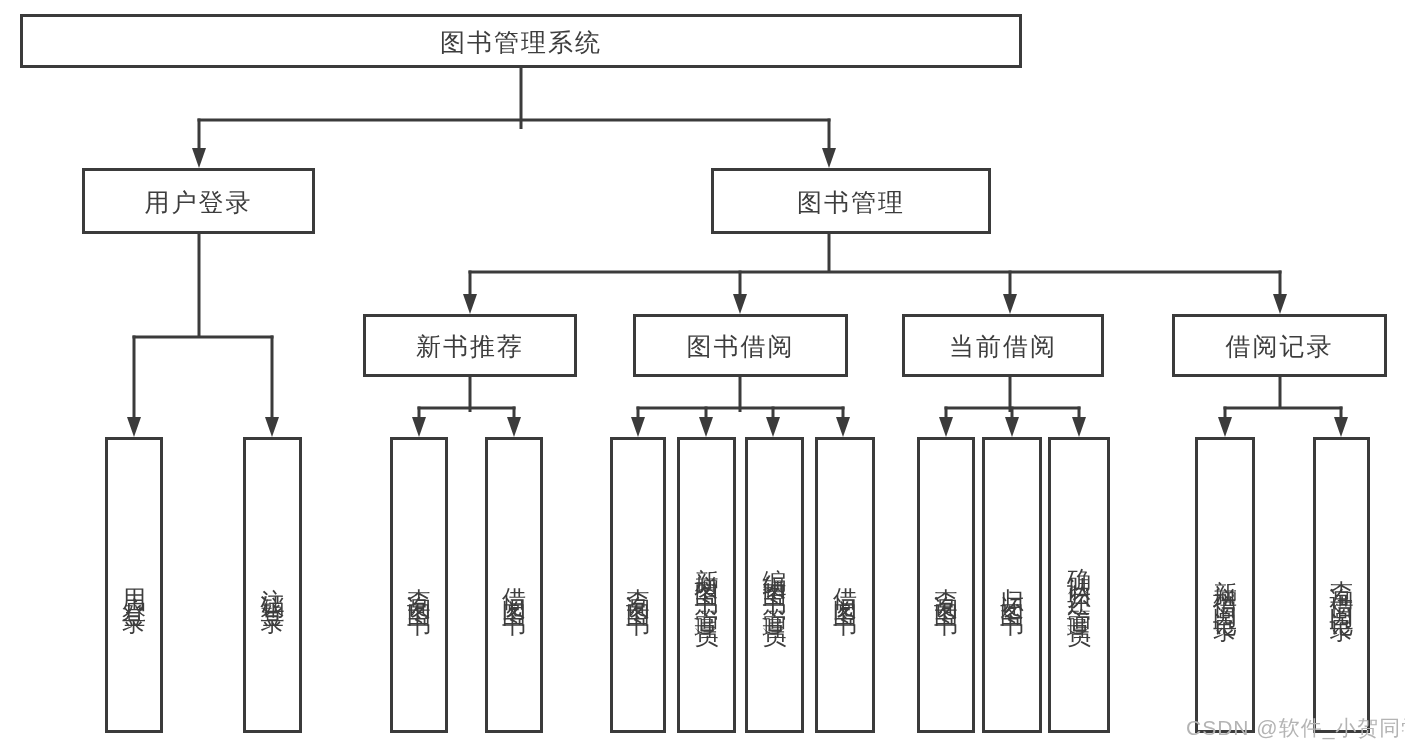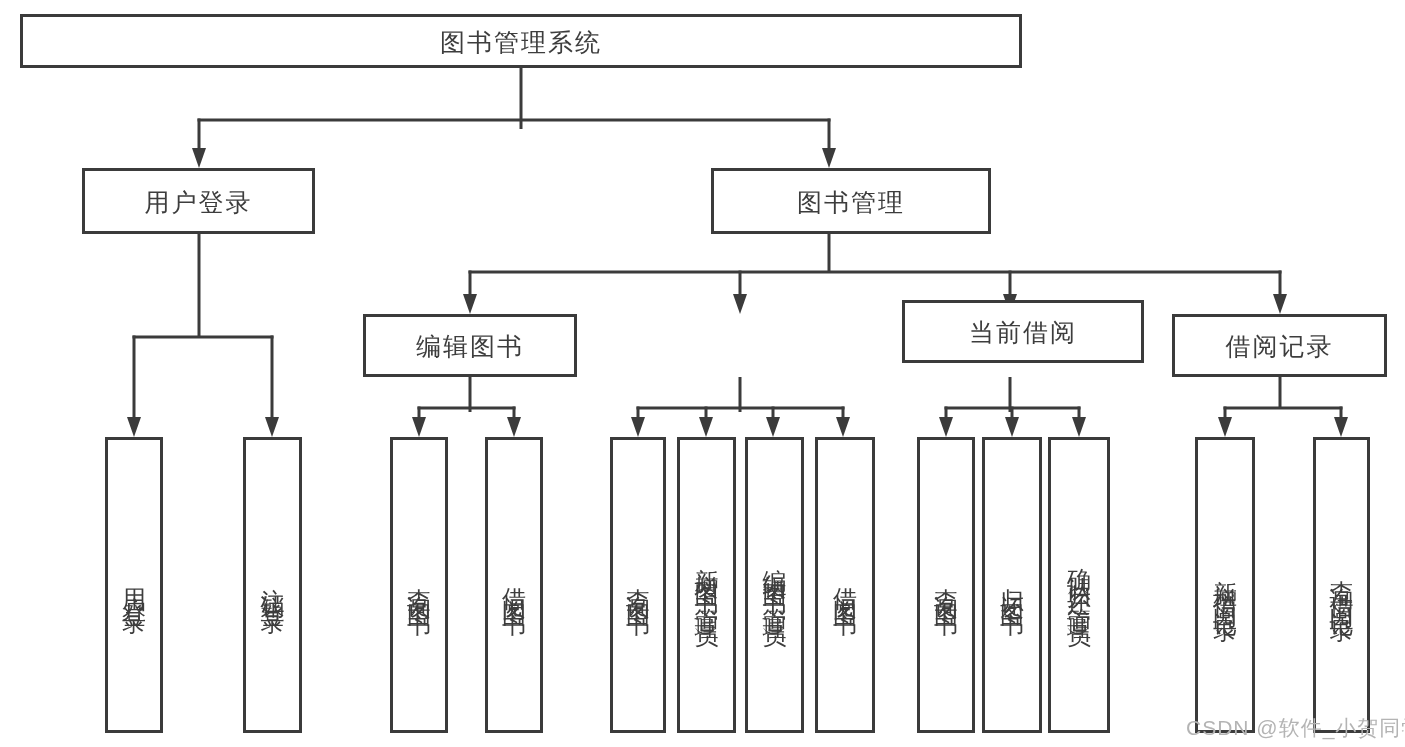--- a/index.html
+++ b/index.html
@@ -91,23 +91,26 @@
   </div>
 
   <div class="box h" style="left:82px;top:168px;width:233px;height:66px">
     <span class="lbl">用户登录</span>
   </div>
   <div class="box h" style="left:711px;top:168px;width:280px;height:66px">
     <span class="lbl">图书管理</span>
   </div>
 
   <div class="box h" style="left:363px;top:314px;width:214px;height:63px">
-    <span class="lbl">编辑图书</span>
+    <span class="lbl">新书推荐</span>
   </div>
-  <div class="box h" style="left:902px;top:300px;width:242px;height:63px">
+  <div class="box h" style="left:633px;top:314px;width:215px;height:63px">
+    <span class="lbl">图书借阅</span>
+  </div>
+  <div class="box h" style="left:902px;top:314px;width:202px;height:63px">
     <span class="lbl">当前借阅</span>
   </div>
   <div class="box h" style="left:1172px;top:314px;width:215px;height:63px">
     <span class="lbl">借阅记录</span>
   </div>
 
   <div class="box v" style="left:105px;top:437px;width:58px;height:296px">
     <span class="vt">用户登录</span>
   </div>
   <div class="box v" style="left:243px;top:437px;width:59px;height:296px">

